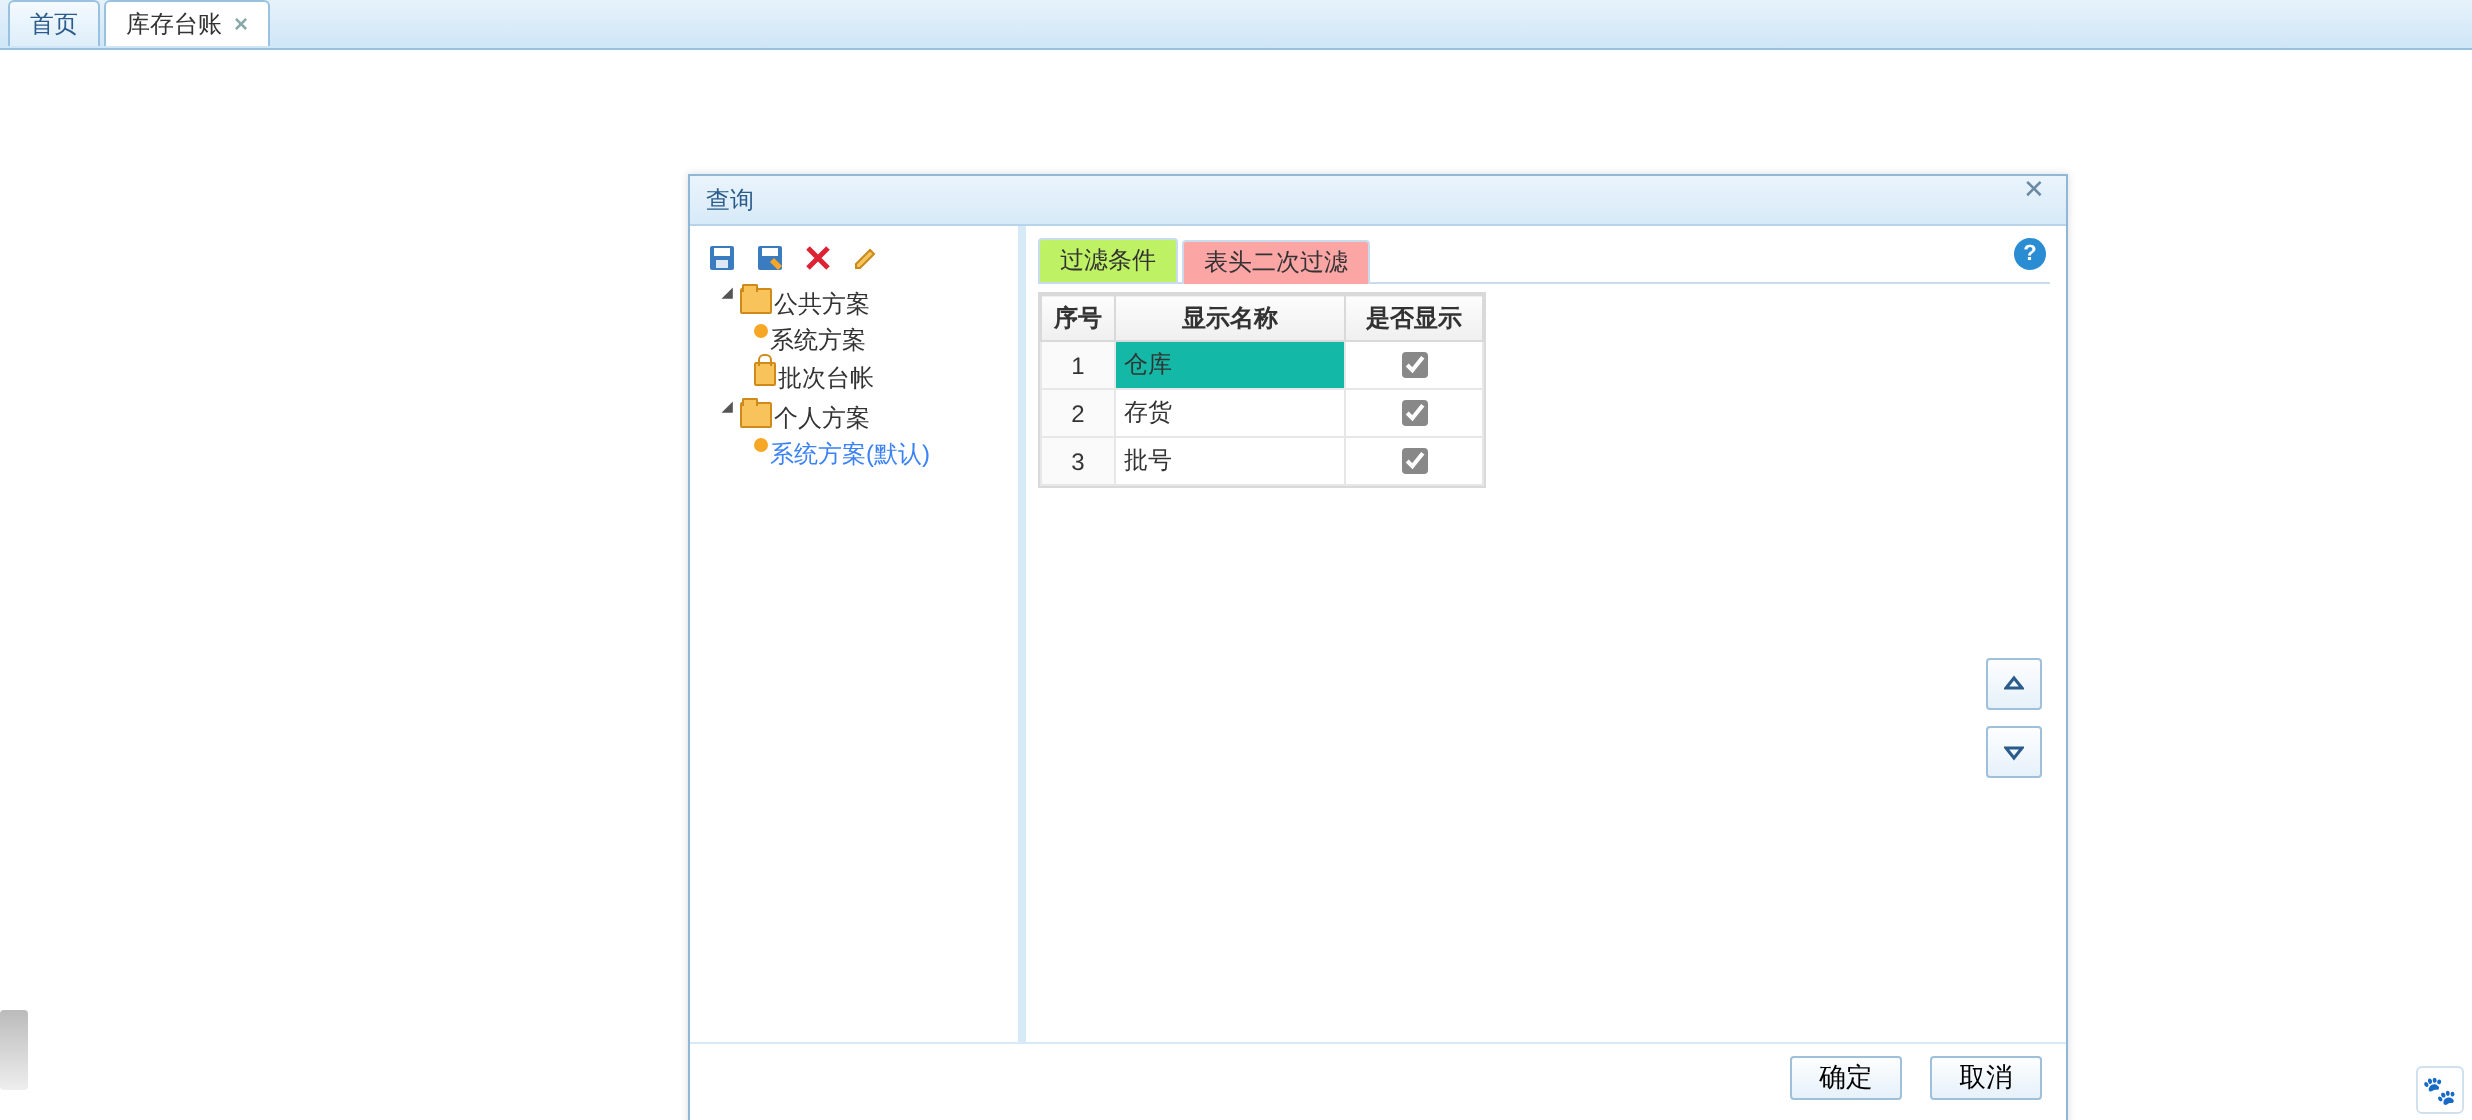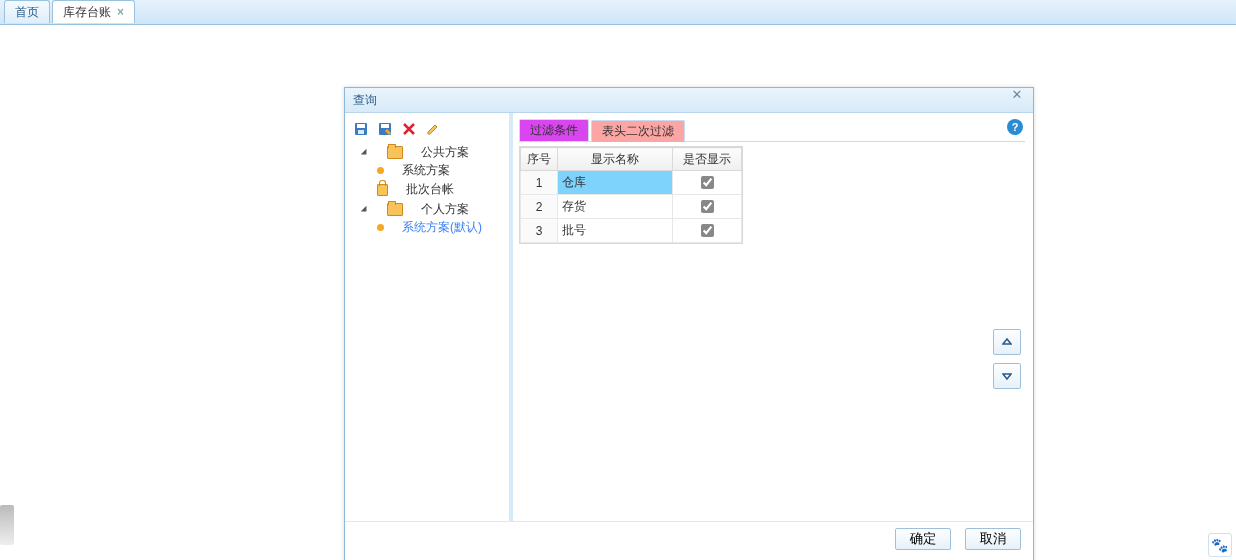--- a/index.html
+++ b/index.html
@@ -15,41 +15,41 @@
 .dialog{position:absolute;left:344px;top:62px;width:688px;height:490px;border:1px solid #8fb8d8;background:#fff;box-shadow:0 0 4px rgba(0,0,0,.15)}
 .dlg-title{height:24px;line-height:24px;background:linear-gradient(#eaf4fc,#d7eaf8);border-bottom:1px solid #b7d4ea;padding:0 8px;color:#2a5b8a;display:flex;justify-content:space-between;align-items:flex-start}
 .dlg-close{width:16px;height:16px;text-align:center;line-height:14px;color:#6a8aa4;font-size:13px;cursor:pointer}
 .dlg-body{display:flex;height:calc(100% - 24px - 58px)}
 
 .treepanel{width:168px;border-right:4px solid #d7eaf8;padding:6px 4px;box-sizing:border-box}
 .toolbar{display:flex;gap:8px;padding:2px 4px 6px 4px}
 .tb-btn{width:16px;height:16px;display:flex;align-items:center;justify-content:center;cursor:pointer}
 .tree ul{list-style:none;margin:0;padding-left:14px}
 .tree li{padding:1px 0;white-space:nowrap}
-.tree .node{display:flex;align-items:center;gap:18px;cursor:pointer}
+.tree .node{display:flex;gap:1px;cursor:pointer}
 .tree .arrow{width:0;height:0;border-left:4px solid #555;border-top:4px solid transparent;border-bottom:4px solid transparent;transform:rotate(45deg);margin-right:2px}
 .tree .bullet{width:7px;height:7px;border-radius:50%;background:#f7a626;flex:0 0 auto}
 .tree .lock{width:9px;height:10px;border:1px solid #d08a1a;border-radius:1px;background:#f7c35a;position:relative;flex:0 0 auto}
 .tree .lock:before{content:"";position:absolute;top:-5px;left:1px;width:5px;height:5px;border:1px solid #d08a1a;border-bottom:none;border-radius:3px 3px 0 0}
 .tree .folder{width:14px;height:11px;background:#f7c35a;border:1px solid #d08a1a;border-radius:1px;position:relative;flex:0 0 auto}
 .tree .folder:before{content:"";position:absolute;top:-3px;left:0;width:6px;height:3px;background:#f7c35a;border:1px solid #d08a1a;border-bottom:none;border-radius:1px 1px 0 0}
 .tree .sel{color:#3b82f6}
 
 .rightpanel{flex:1;display:flex;flex-direction:column;padding:6px 8px 6px 6px;box-sizing:border-box;position:relative}
 .subtabs{display:flex;height:22px;border-bottom:1px solid #c9dced}
-.subtab{height:21px;line-height:21px;padding:0 10px;border:1px solid #c9dced;border-bottom:none;margin-right:2px;background:#d946ef;cursor:pointer;border-radius:2px 2px 0 0}
+.subtab{height:21px;line-height:21px;padding:0 10px;border:1px solid #c9dced;border-bottom:none;margin-right:2px;background:#bef264;cursor:pointer;border-radius:2px 2px 0 0}
 .subtab.active{background:#fca5a5;position:relative;top:1px}
 .help{position:absolute;right:10px;top:6px;width:16px;height:16px;border-radius:50%;background:#2a8dd4;color:#fff;font-weight:bold;text-align:center;line-height:16px;font-size:11px;cursor:pointer}
 
 .grid{margin-top:4px;border:1px solid #d9d9d9;width:222px}
 .grid table{border-collapse:collapse;width:100%}
-.grid th{background:linear-gradient(#fdfdfd,#efefef);border:1px solid #d9d9d9;font-weight:normal;padding:2px 4px;height:18px}
+.grid th{background:linear-gradient(#fdfdfd,#efefef);border:1px solid #d9d9d9;font-weight:bold;padding:2px 4px;height:18px}
 .grid td{border:1px solid #e7e7e7;padding:2px 4px;height:18px;text-align:left}
 .grid td.rn{text-align:center;background:#fafafa;width:28px}
-.grid tr.sel td.name{background:#7dd3fc}
+.grid tr.sel td.name{background:#14b8a6}
 .grid td.chk{text-align:center;width:60px}
 .grid input[type=checkbox]{accent-color:#888}
 
 .updown{position:absolute;right:12px;top:216px;display:flex;flex-direction:column;gap:8px}
 .udbtn{width:26px;height:24px;border:1px solid #9fc0da;background:linear-gradient(#fdfeff,#e6f1fa);border-radius:2px;display:flex;align-items:center;justify-content:center;cursor:pointer}
 .udbtn svg{width:10px;height:10px}
 
 .dlg-foot{height:58px;border-top:1px solid #d7eaf8;padding:6px 12px;box-sizing:border-box;display:flex;flex-direction:column;justify-content:space-between}
 .chkrow{display:flex;align-items:center;gap:4px}
 .btnrow{display:flex;justify-content:flex-end;gap:14px}

